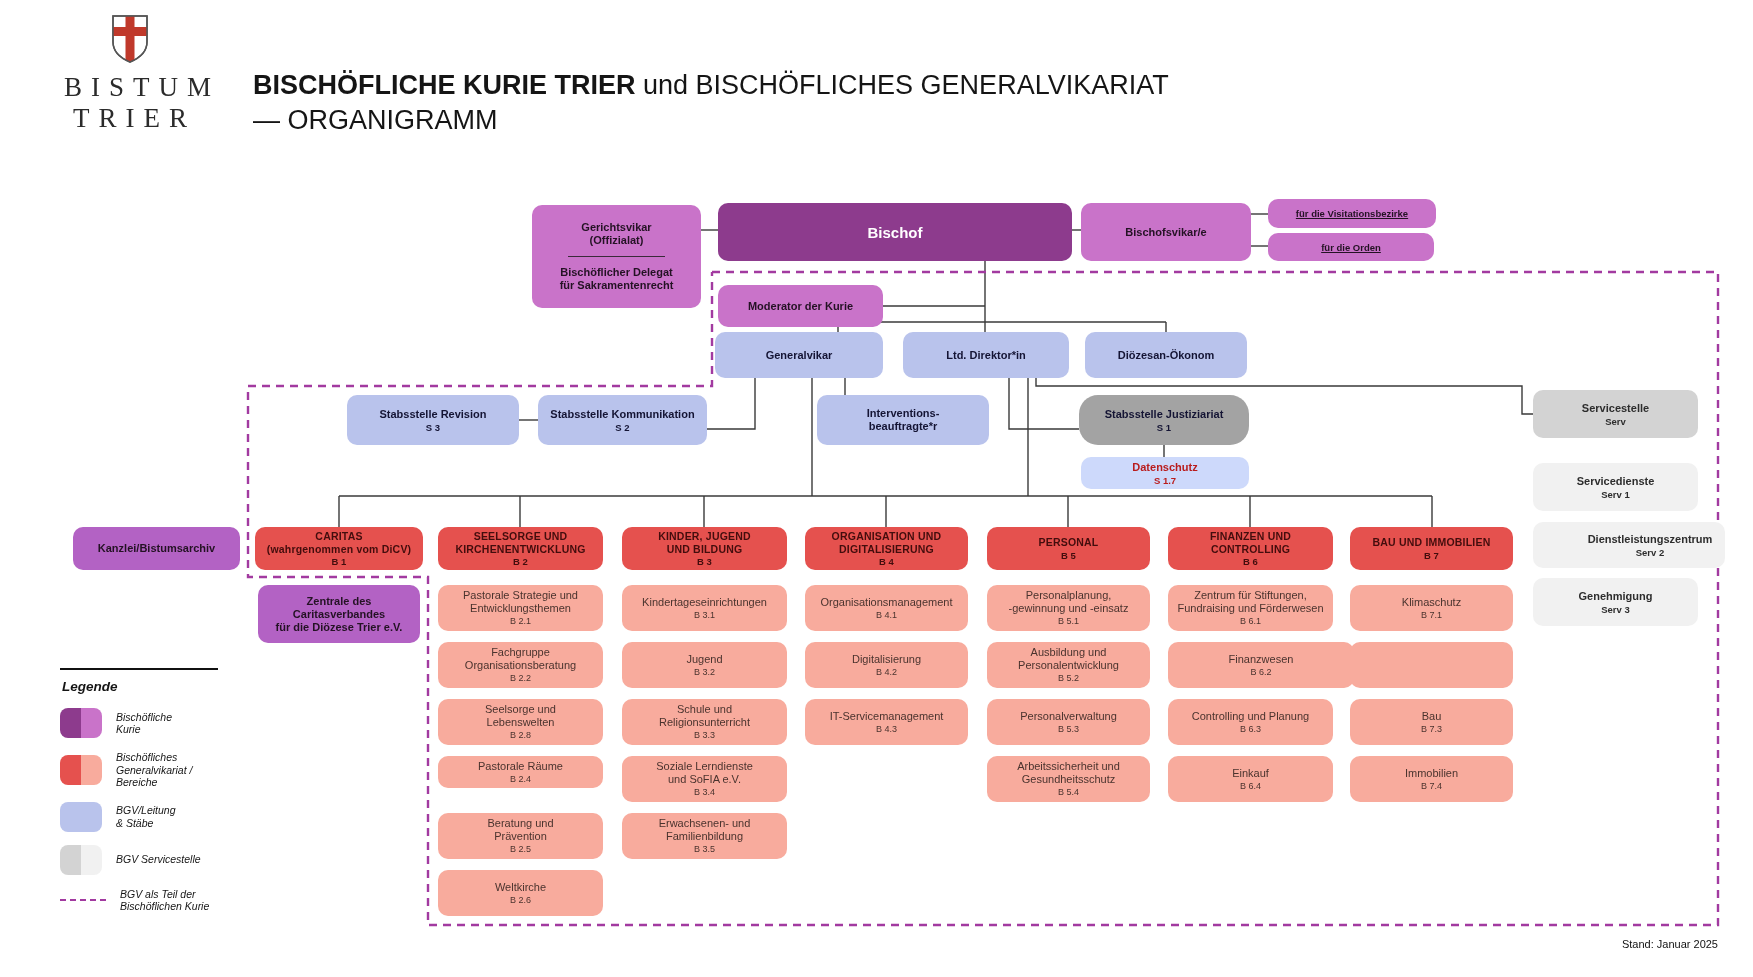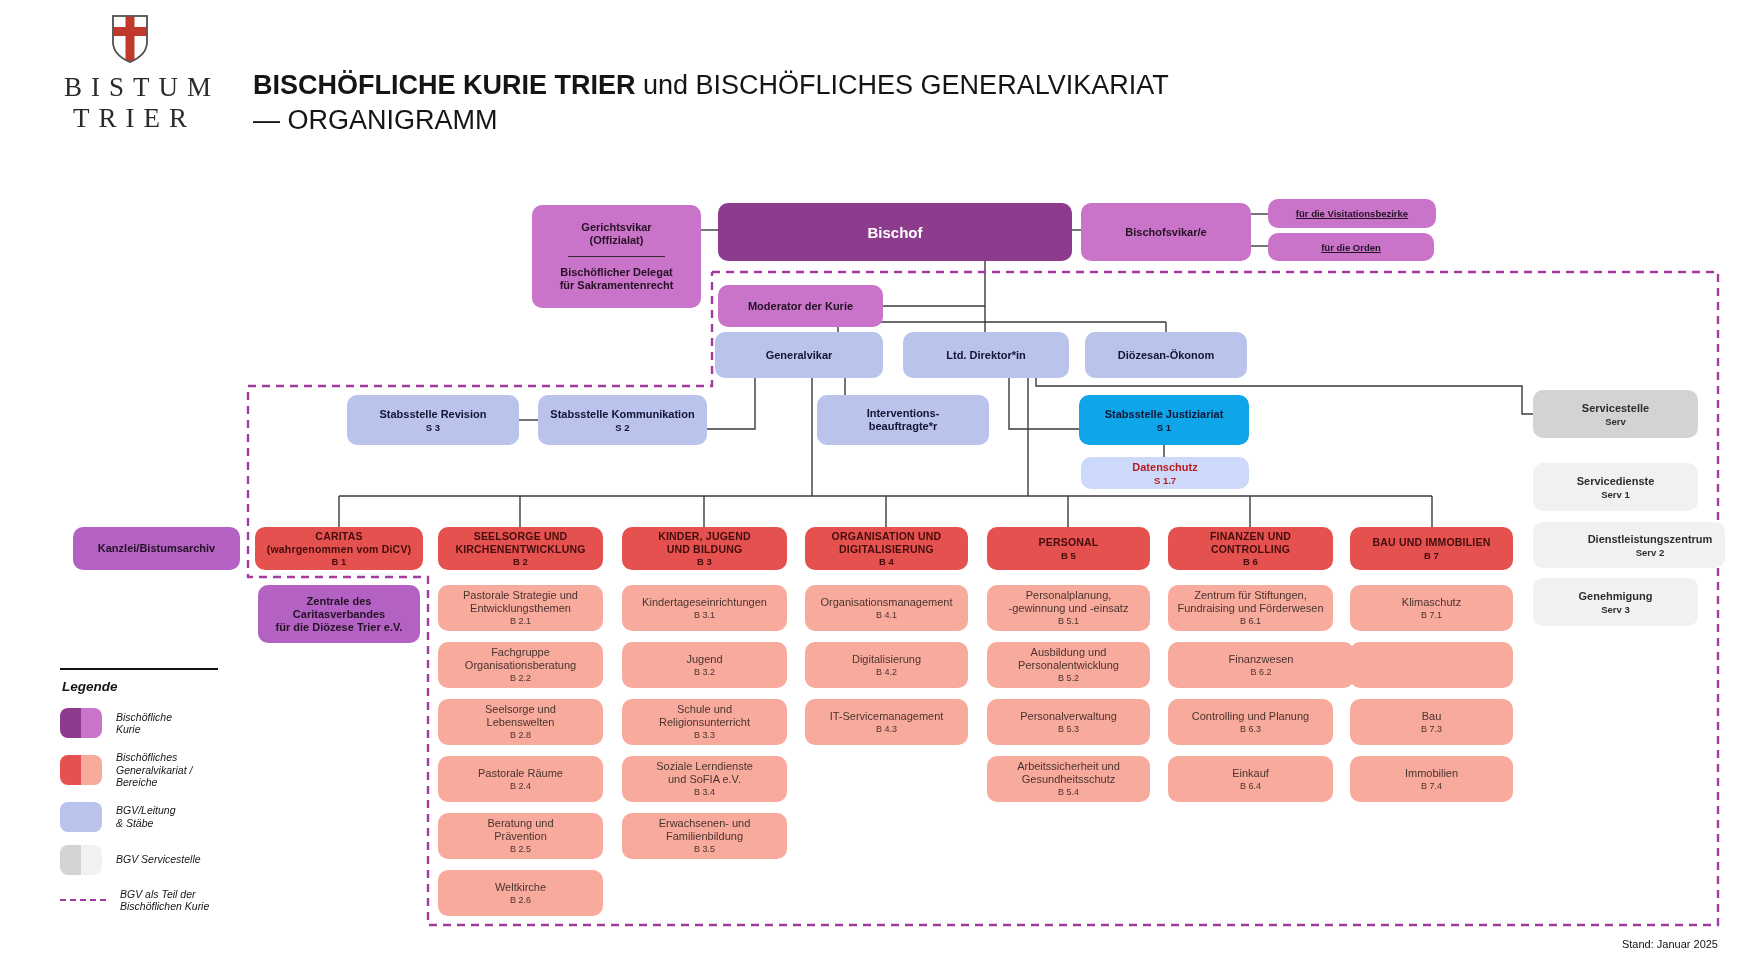--- a/index.html
+++ b/index.html
@@ -21,21 +21,21 @@
         align-items:center;justify-content:center;text-align:center;
         box-sizing:border-box;padding:3px 6px;}
   .node .l{font-size:11px;line-height:13px;font-weight:700;}
   .node .code{font-size:9.5px;line-height:11px;font-weight:700;margin-top:1px;}
   .kurie-dark{background:#8d3b8d;color:#ffffff;}
   .kurie-dark .l{font-size:15px;}
   .kurie-light{background:#c973c9;color:#241224;}
   .kurie-mid{background:#b362c4;color:#241224;}
   .fs-sm .l{font-size:9.5px;line-height:11px;text-decoration:underline;}
   .lavender{background:#b9c3ec;color:#141434;}
-  .lavender-dark{background:#0ea5e9;color:#141434;}
+  .lavender-dark{background:#a3a3a3;color:#141434;border-radius:19px;}
   .lavender-light{background:#cdd9fb;color:#b91c1c;}
   .red{background:#e5514e;color:#430d0d;}
   .red .l{font-size:10.5px;line-height:12.5px;letter-spacing:.2px;}
   .salmon{background:#f8ab9d;color:#4a332e;}
   .salmon .l{font-weight:400;font-size:11px;line-height:13px;}
   .salmon .code{font-weight:400;font-size:9px;}
   .gray-dark{background:#d3d3d3;color:#2d2d2d;}
   .gray-light{background:#f1f1f1;color:#2d2d2d;}
   .divider{width:62%;border-top:1.6px solid #3a2a3a;margin:9px 0;}
   
@@ -227,21 +227,21 @@
       <div class="node salmon" style="left: 438px; top: 642px; width: 165px; height: 46px;">
         <div class="l">Fachgruppe</div>
         <div class="l">Organisationsberatung</div>
         <div class="code">B 2.2</div>
       </div>
       <div class="node salmon" style="left: 438px; top: 699px; width: 165px; height: 46px;">
         <div class="l">Seelsorge und</div>
         <div class="l">Lebenswelten</div>
         <div class="code">B 2.8</div>
       </div>
-      <div class="node salmon" style="left: 438px; top: 756px; width: 165px; height: 46px;">
+      <div class="node salmon" style="left: 438px; top: 756px; width: 165px; height: 32px;">
         <div class="l">Pastorale Räume</div>
         <div class="code">B 2.4</div>
       </div>
       <div class="node salmon" style="left: 438px; top: 813px; width: 165px; height: 46px;">
         <div class="l">Beratung und</div>
         <div class="l">Prävention</div>
         <div class="code">B 2.5</div>
       </div>
       <div class="node salmon" style="left: 438px; top: 870px; width: 165px; height: 46px;">
         <div class="l">Weltkirche</div>

